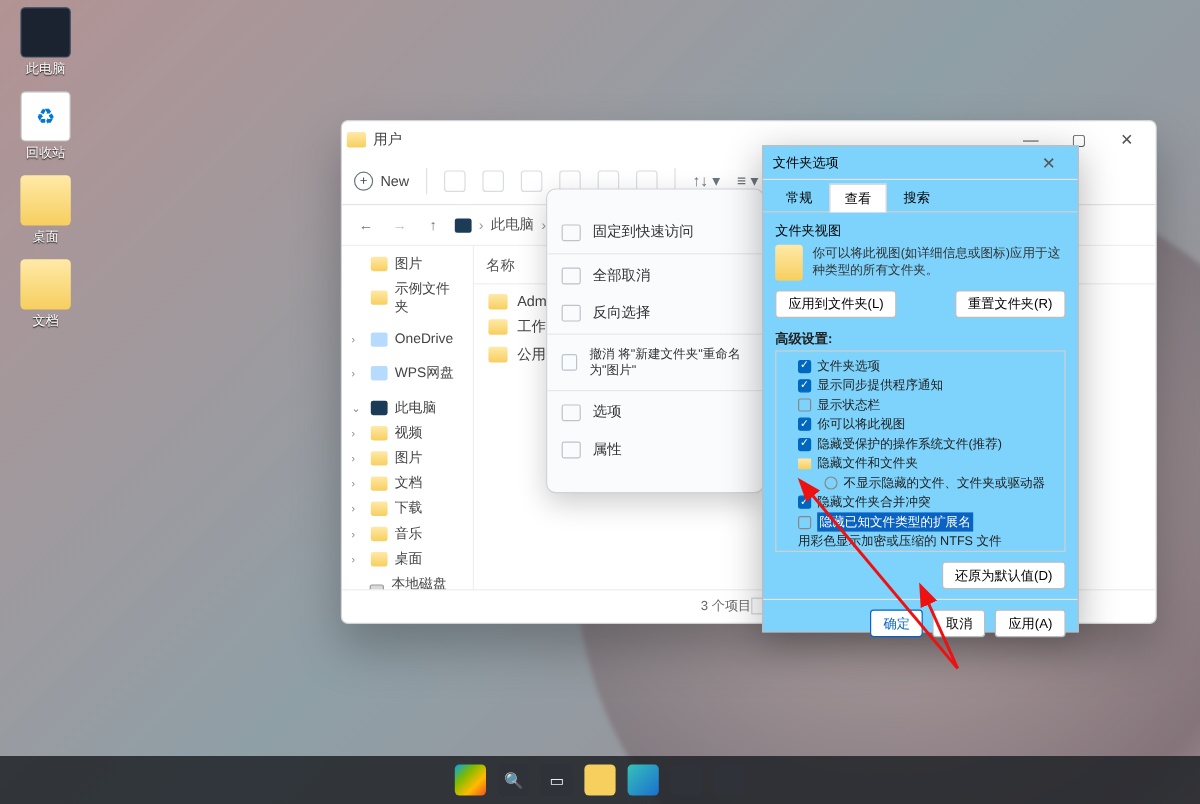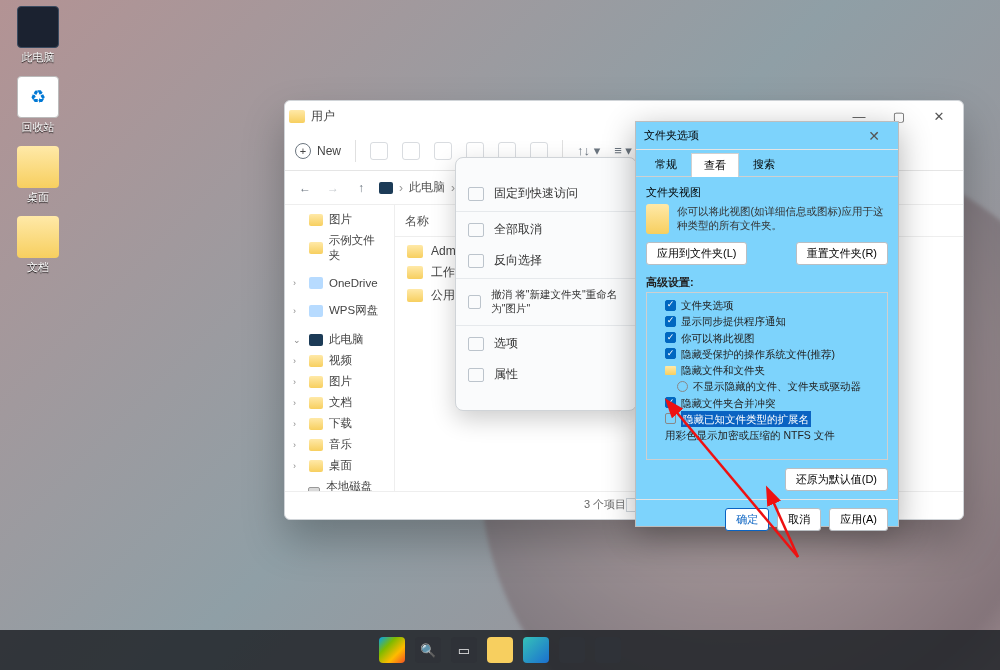--- a/index.html
+++ b/index.html
@@ -83,21 +83,21 @@
   .fview-row { display:flex; gap:8px; }
   .fview-ico { width:34px; height:30px; background:linear-gradient(#ffe9a8,#f7cf5f); border-radius:3px; }
   .fview-txt { font-size:10.5px; line-height:1.35; color:#333; }
   .btnrow { display:flex; gap:8px; justify-content:space-between; margin:8px 0 10px; }
   .winbtn2 { border:1px solid #b9bec3; background:#fff; padding:3px 10px; font-size:11px; border-radius:3px; }
 
   .advlabel { margin:4px 0 2px; color:#222;font-weight:bold; }
   .advbox { border:1px solid #cfcfcf; height:168px; overflow:hidden; padding:4px 6px; line-height:1.55; }
   .adv-line { display:flex; align-items:center; gap:5px; font-size:10.5px; color:#222; white-space:nowrap; }
   .adv-indent1 { padding-left:12px; }
-  .adv-indent2 { padding-left:24px; }
+  .adv-indent2 { padding-left:24px;justify-content:center; }
   .cb { width:11px; height:11px; border:1px solid #888; border-radius:2px; display:inline-flex; align-items:center; justify-content:center; font-size:9px; color:#fff; }
   .cb.on { background:#0067c0; border-color:#0067c0; }
   .rb { width:11px; height:11px; border:1px solid #888; border-radius:50%; display:inline-block; }
   .adv-sel { background:#0a63c2; color:#fff; padding:0 2px; }
   .fold-ico { width:11px; height:9px; background:linear-gradient(#ffe9a8,#f7cf5f); display:inline-block; border-radius:1px; }
 
   .restore-row { text-align:right; margin-top:8px; }
   .dlg-buttons { display:flex; gap:8px; justify-content:flex-end; padding:8px 10px; border-top:1px solid #e5e5e5; }
   .dlg-buttons .primary { border:1px solid #0a63c2; color:#0a63c2; }
 
@@ -324,20 +324,24 @@
     <div class="advbox">
       <div class="adv-line adv-indent1">
           <span class="cb on">✓</span>
           <span>文件夹选项</span>
         </div>
       <div class="adv-line adv-indent1">
           <span class="cb on">✓</span>
           <span>显示同步提供程序通知</span>
         </div>
       <div class="adv-line adv-indent1">
+          <span class="cb"></span>
+          <span>显示状态栏</span>
+        </div>
+      <div class="adv-line adv-indent1">
           <span class="cb on">✓</span>
           <span>你可以将此视图</span>
         </div>
       <div class="adv-line adv-indent1">
           <span class="cb on">✓</span>
           <span>隐藏受保护的操作系统文件(推荐)</span>
         </div>
       <div class="adv-line adv-indent1">
           <span class="fold-ico"></span>
           <span>隐藏文件和文件夹</span>

